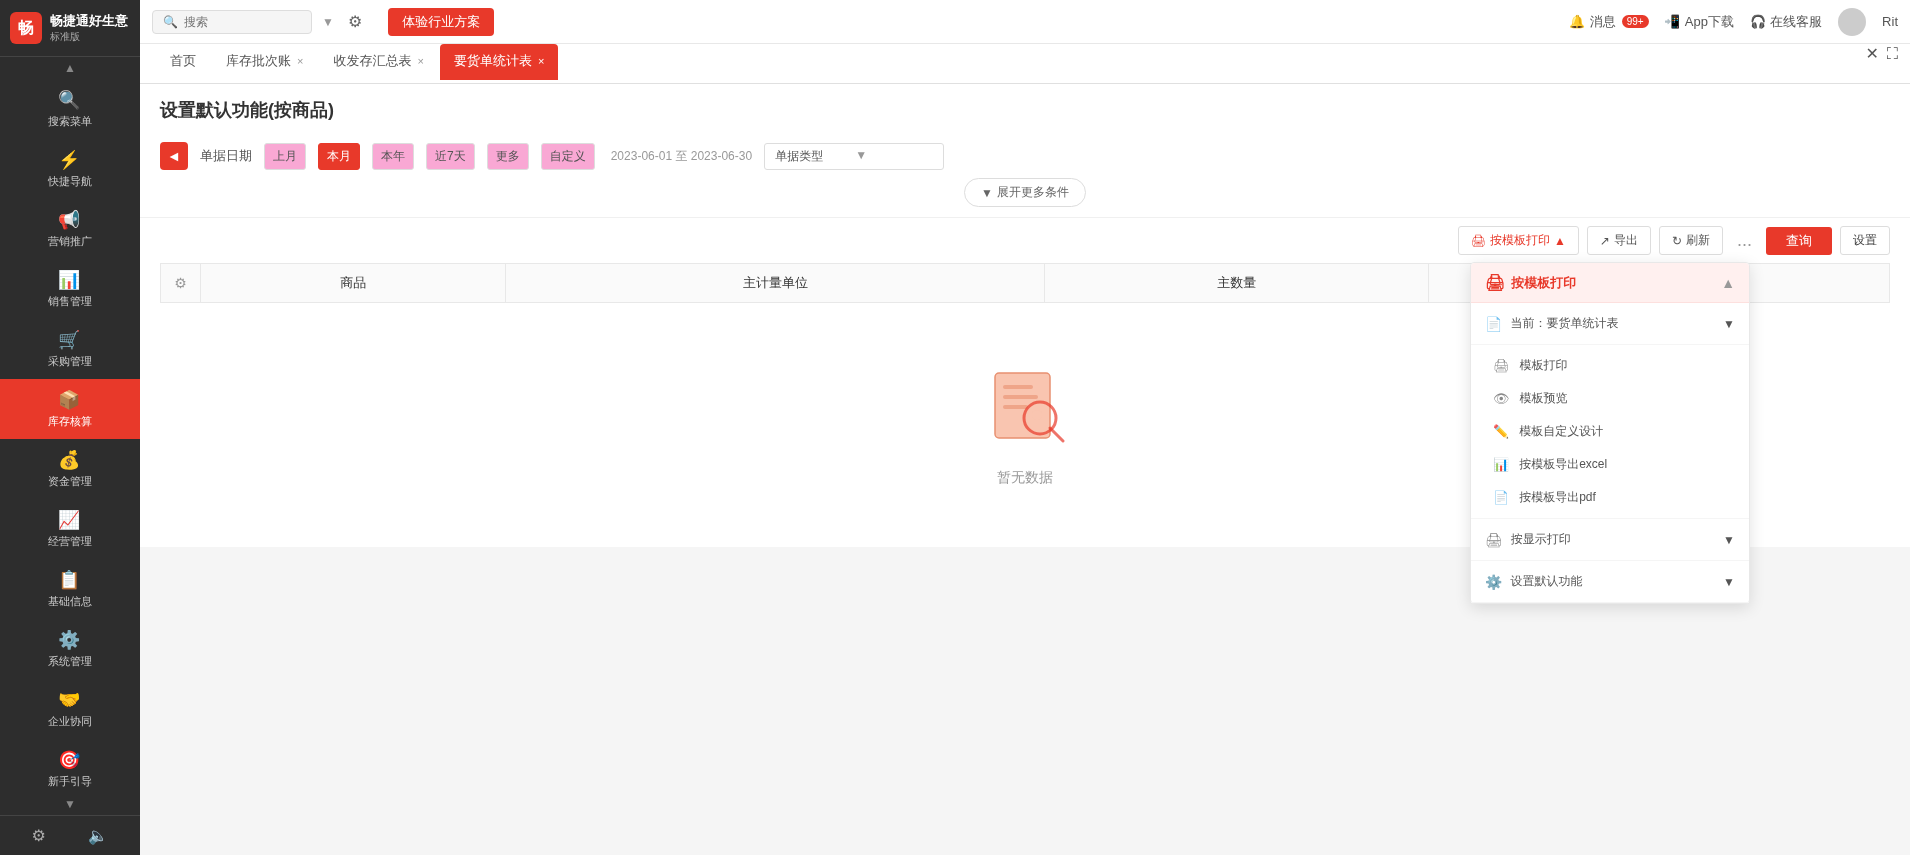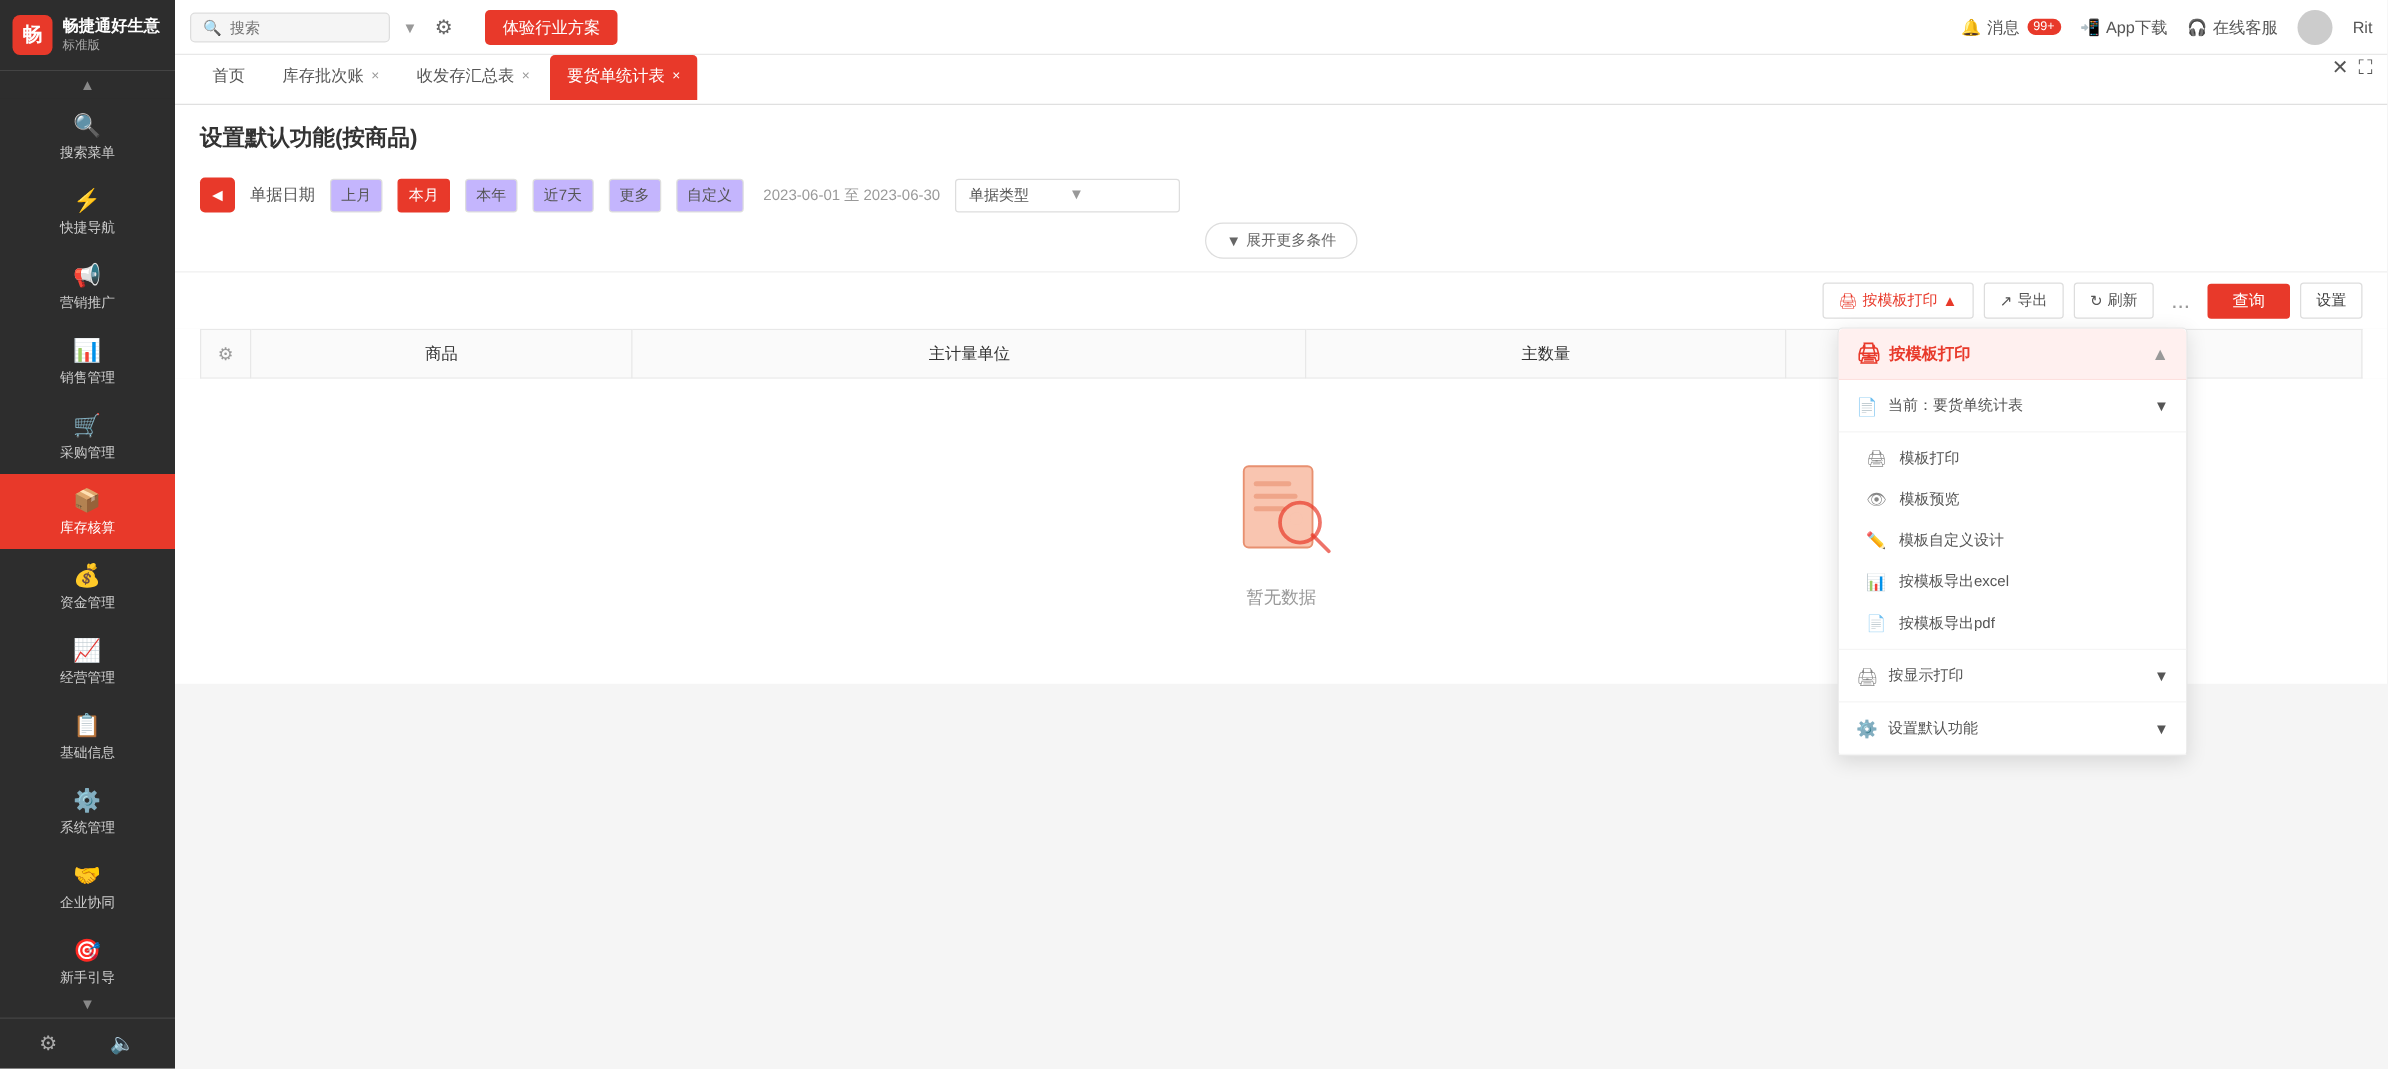--- a/index.html
+++ b/index.html
@@ -245,21 +245,21 @@
       align-items: center;
       justify-content: center;
       font-size: 14px;
       flex-shrink: 0;
     }
     .filter-label { font-size: 13px; color: #555; }
     .date-btn {
       padding: 4px 8px;
       border: 1px solid #ddd;
       border-radius: 3px;
-      background: #c4b5fd;
+      background: #f9a8d4;
       font-size: 12px;
       cursor: pointer;
       color: #555;
     }
     .date-btn.active {
       background: #e8392a;
       color: white;
       border-color: #e8392a;
     }
     .date-range { font-size: 12px; color: #999; margin-left: 4px; }

